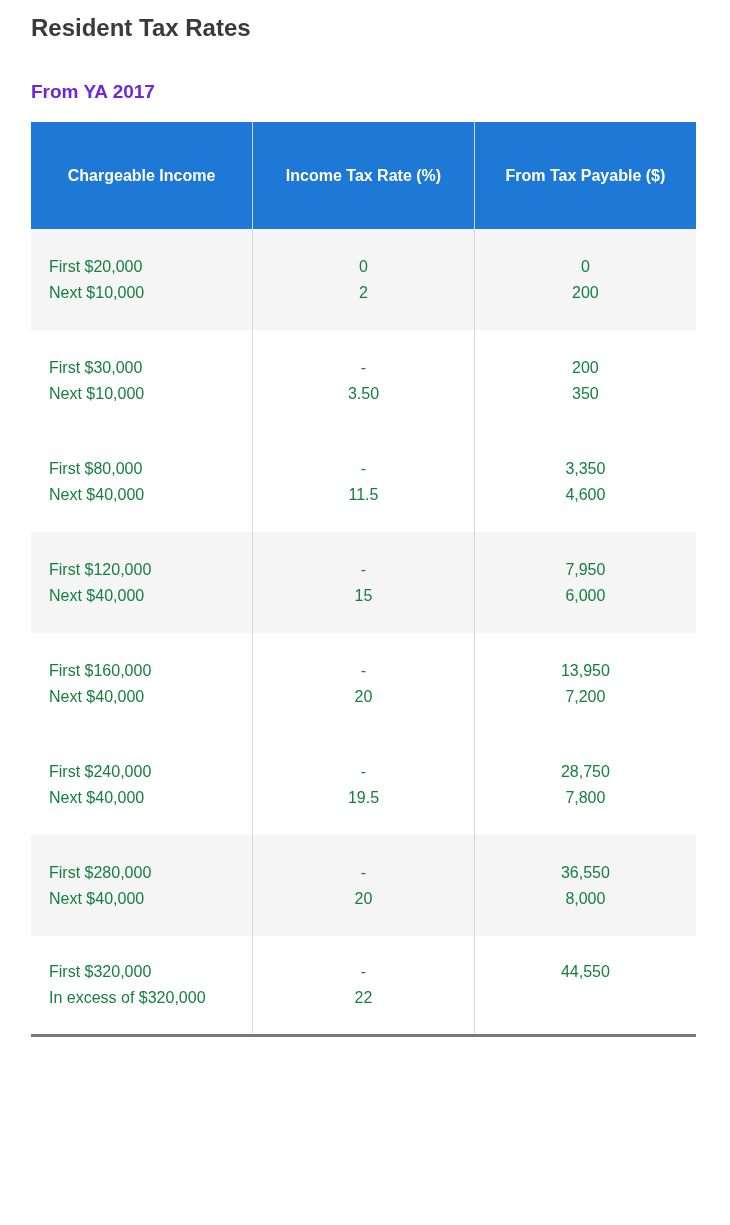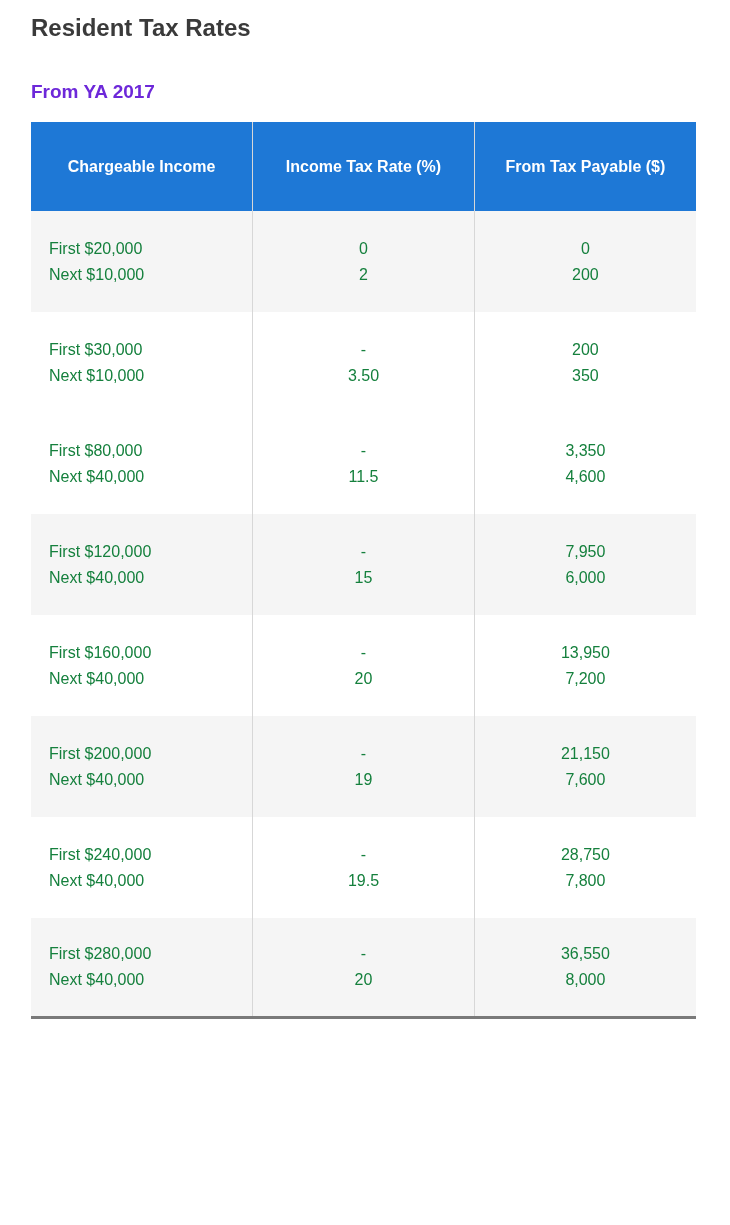--- a/index.html
+++ b/index.html
@@ -1,20 +1,20 @@
 <!DOCTYPE html>
 <html><head>
 <meta charset="utf-8">
 <style>
   html, body { margin:0; padding:0; background:#ffffff; }
   body { width:730px; height:1225px; position:relative; font-family:"Liberation Sans", sans-serif; color:#333333; overflow:hidden; }
   .title { position:absolute; left:31px; top:14px; margin:0; font-size:24px; font-weight:bold; color:#3a3a3a;text-align:right; }
   .subtitle { position:absolute; left:31px; top:81px; margin:0; font-size:19px; font-weight:bold; color:#6d28d9; }
   table { position:absolute; left:31px; top:122px; width:665px; border-collapse:collapse; table-layout:fixed; }
-  th { background:#1e78d6; color:#ffffff; font-size:16px; font-weight:bold; height:75px; padding:7px; text-align:center; vertical-align:middle; border-left:1px solid #d7d7d7; }
+  th { background:#1e78d6; color:#ffffff; font-size:16px; font-weight:bold; height:75px; padding:16px; text-align:center; vertical-align:middle; border-left:1px solid #d7d7d7; }
   th:first-child { border-left:none; }
   td { height:101px; padding:0; font-size:16px; color:#15803d; vertical-align:middle; border-left:1px solid #d7d7d7; line-height:26px; }
   td:first-child { border-left:none; padding-left:18px; text-align:left; }
   td.c { text-align:center; }
   tr.odd td { background:#f5f5f5; }
   tr.even td { background:#ffffff; }
   tbody tr:last-child td { border-bottom:3px solid #7a7a7a; height:98px; }
   .line { display:block; height:26px; }
 </style>
 </head>
@@ -95,34 +95,20 @@
         </td>
         <td class="c">
           <span class="line">-</span>
           <span class="line">20</span>
         </td>
         <td class="c">
           <span class="line">13,950</span>
           <span class="line">7,200</span>
         </td>
       </tr>
-      <tr class="odd">
-        <td>
-          <span class="line">First $200,000</span>
-          <span class="line">Next $40,000</span>
-        </td>
-        <td class="c">
-          <span class="line">-</span>
-          <span class="line">19</span>
-        </td>
-        <td class="c">
-          <span class="line">21,150</span>
-          <span class="line">7,600</span>
-        </td>
-      </tr>
       <tr class="even">
         <td>
           <span class="line">First $240,000</span>
           <span class="line">Next $40,000</span>
         </td>
         <td class="c">
           <span class="line">-</span>
           <span class="line">19.5</span>
         </td>
         <td class="c">
@@ -137,14 +123,28 @@
         </td>
         <td class="c">
           <span class="line">-</span>
           <span class="line">20</span>
         </td>
         <td class="c">
           <span class="line">36,550</span>
           <span class="line">8,000</span>
         </td>
       </tr>
+      <tr class="even">
+        <td>
+          <span class="line">First $320,000</span>
+          <span class="line">In excess of $320,000</span>
+        </td>
+        <td class="c">
+          <span class="line">-</span>
+          <span class="line">22</span>
+        </td>
+        <td class="c">
+          <span class="line">44,550</span>
+          <span class="line"></span>
+        </td>
+      </tr>
     </tbody>
 </table>
 
 </body></html>

